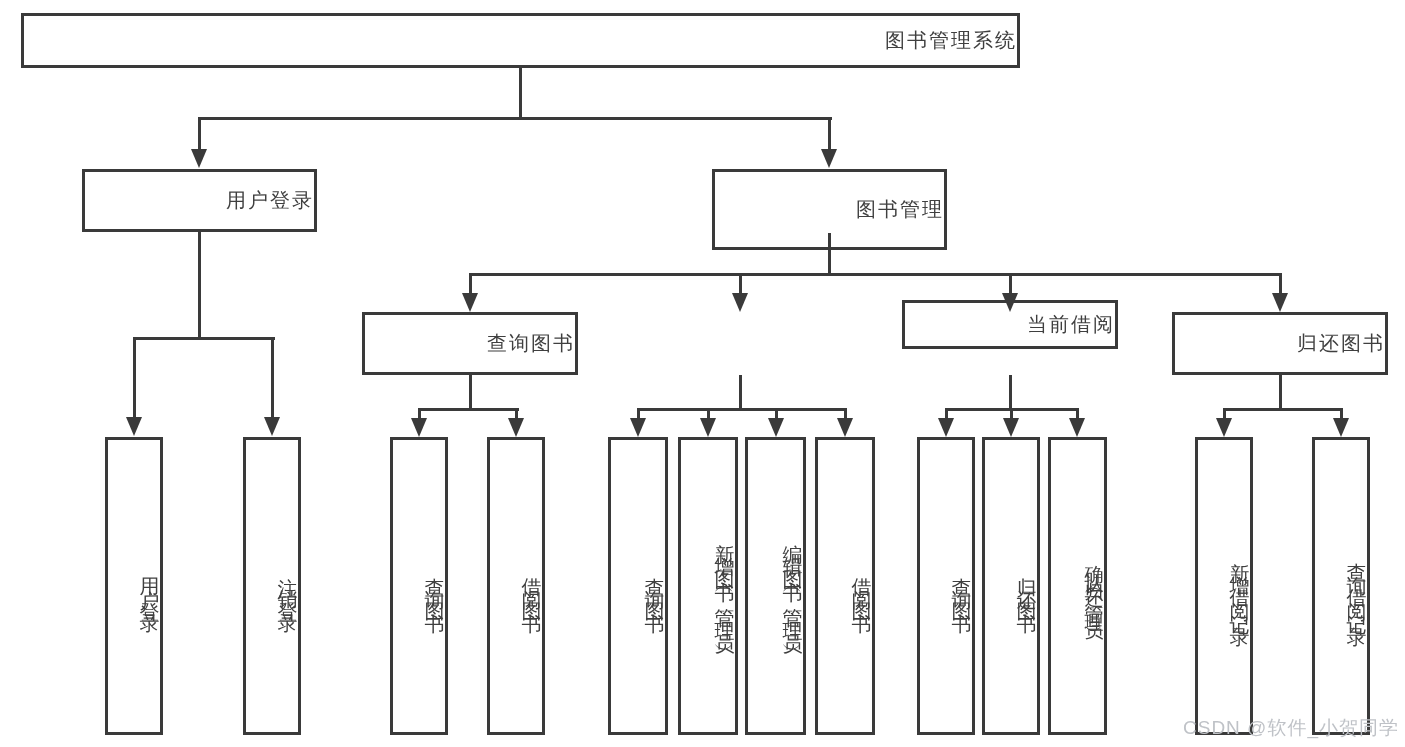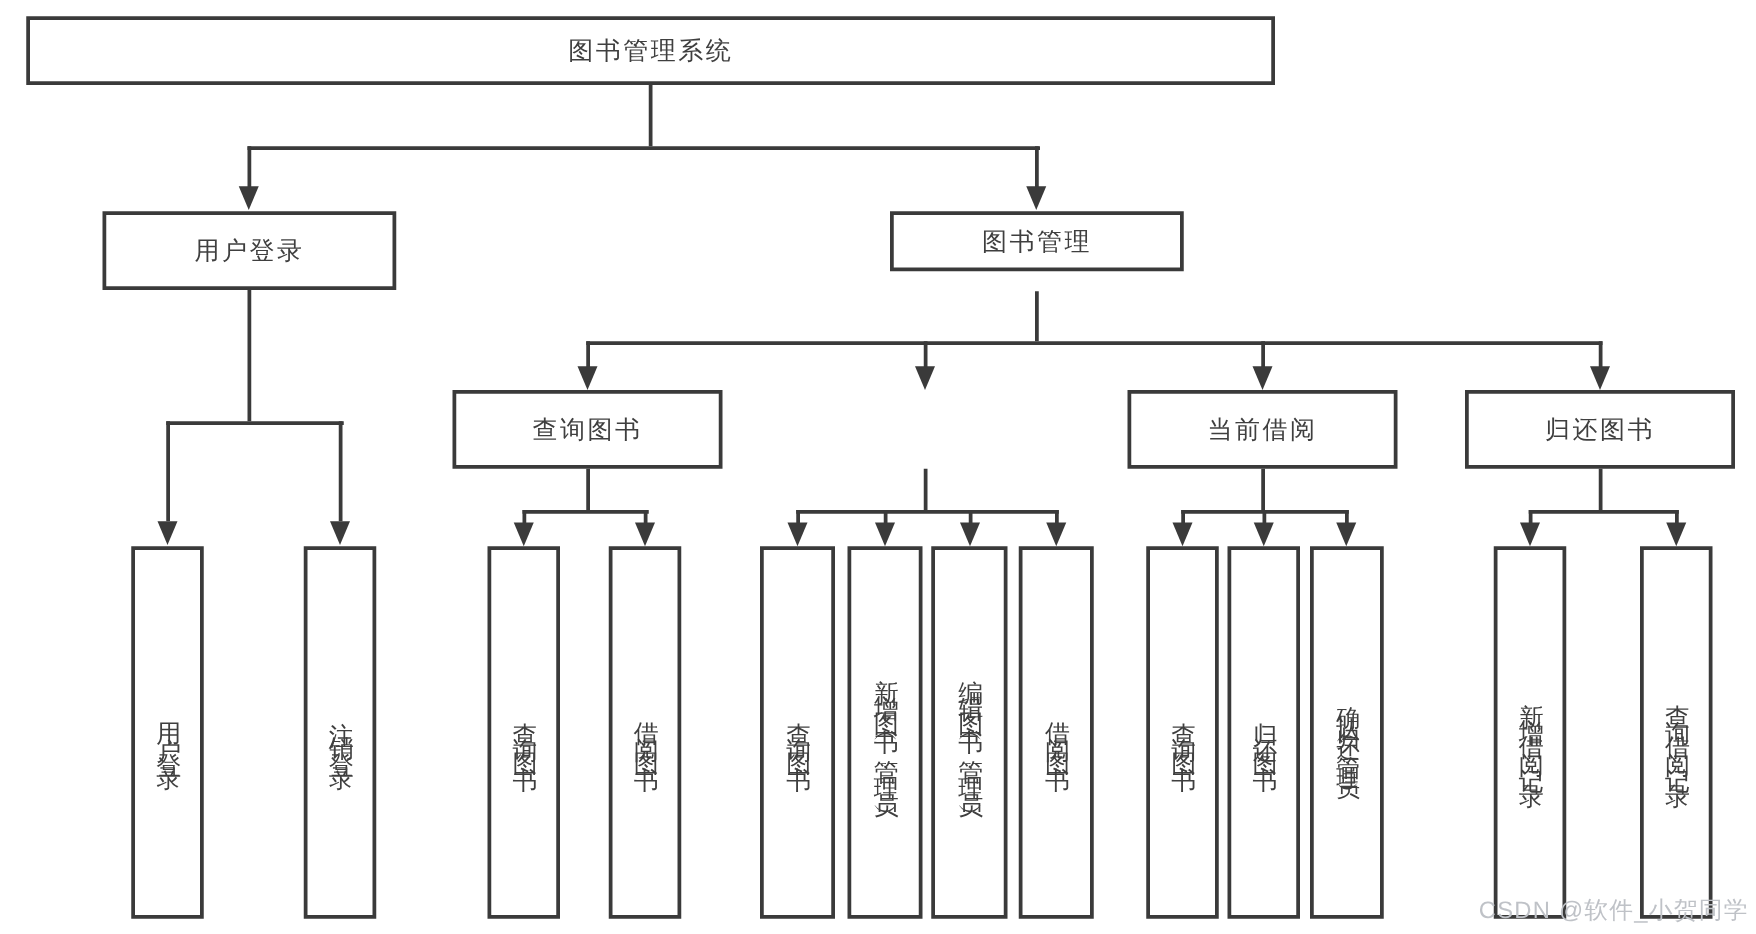--- a/index.html
+++ b/index.html
@@ -3,21 +3,21 @@
 <meta charset="utf-8">
 <style>
   html,body{margin:0;padding:0;background:#ffffff;}
   .canvas{
     position:relative;width:1405px;height:747px;background:#fff;overflow:hidden;
     font-family:"Liberation Sans","DejaVu Sans",sans-serif;
     --line:#3a3a3a;--text:#3f3f3f;--wm:#bfc2c7;
   }
   .box{
     position:absolute;box-sizing:border-box;border:3px solid var(--line);
-    background:#fff;display:flex;align-items:center;justify-content:center;
+    background:#fff;display:flex;align-items:center;justify-content:flex-end;
     color:var(--text);
   }
   .box.h span{font-size:20px;letter-spacing:2px;white-space:nowrap;}
   .box.v span{
     writing-mode:vertical-rl;text-orientation:mixed;
     font-size:20px;line-height:1.05;letter-spacing:12px;white-space:nowrap;
   }
   .box.v span.sp13{letter-spacing:13px;}
   .box.v span.sp8{letter-spacing:8px;font-size:19px;}
   .ln{position:absolute;background:var(--line);}
@@ -36,28 +36,28 @@
 
 <div class="canvas" style="--line: #3a3a3a; --text: #3f3f3f; --wm: #bfc2c7;">
 
   <div class="box h" style="left:21px;top:13px;width:999px;height:55px">
     <span>图书管理系统</span>
   </div>
 
   <div class="box h" style="left:82px;top:169px;width:235px;height:63px">
     <span>用户登录</span>
   </div>
-  <div class="box h" style="left:712px;top:169px;width:235px;height:48px">
+  <div class="box h" style="left:712px;top:169px;width:235px;height:81px">
     <span>图书管理</span>
   </div>
 
   <div class="box h" style="left:362px;top:312px;width:216px;height:63px">
     <span>查询图书</span>
   </div>
-  <div class="box h" style="left:902px;top:312px;width:216px;height:63px">
+  <div class="box h" style="left:902px;top:300px;width:216px;height:49px">
     <span>当前借阅</span>
   </div>
   <div class="box h" style="left:1172px;top:312px;width:216px;height:63px">
     <span>归还图书</span>
   </div>
 
   <div class="box v" style="left:105px;top:437px;width:58px;height:298px">
     <span>用户登录</span>
   </div>
   <div class="box v" style="left:243px;top:437px;width:58px;height:298px">

